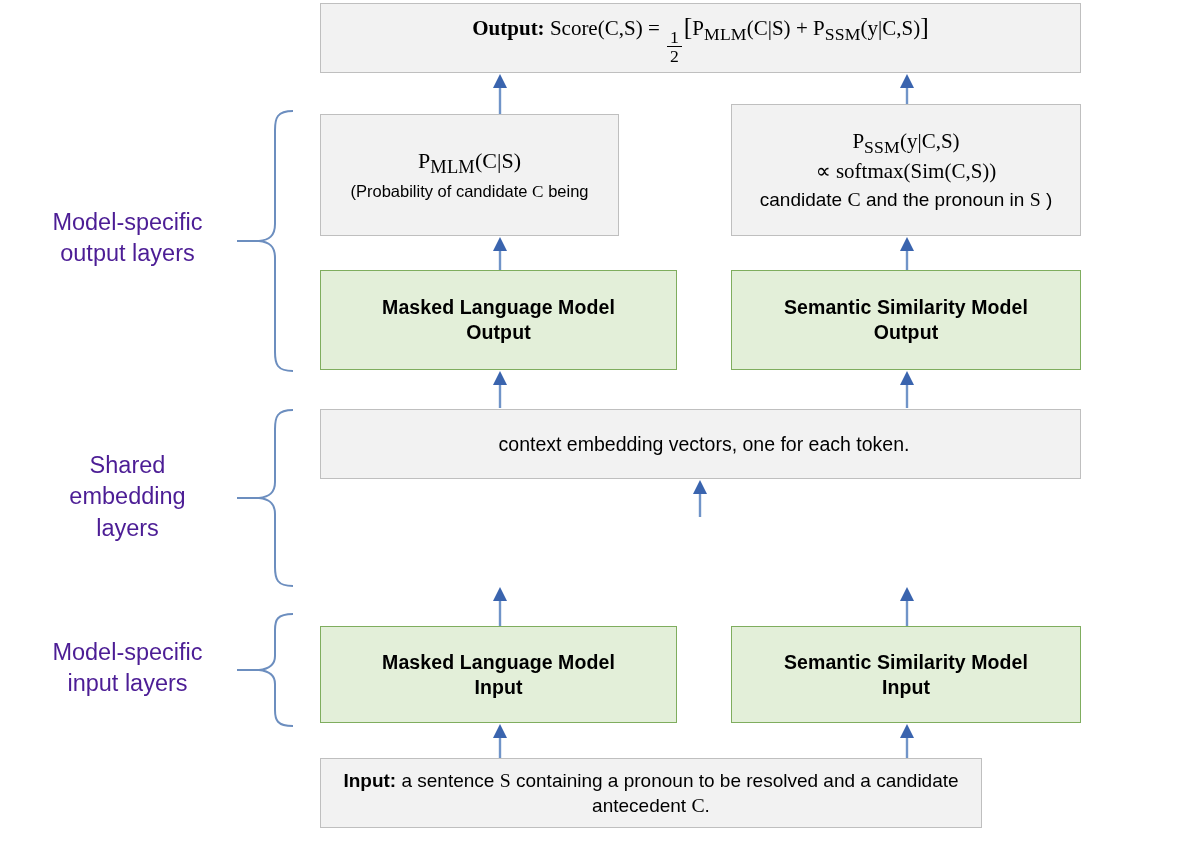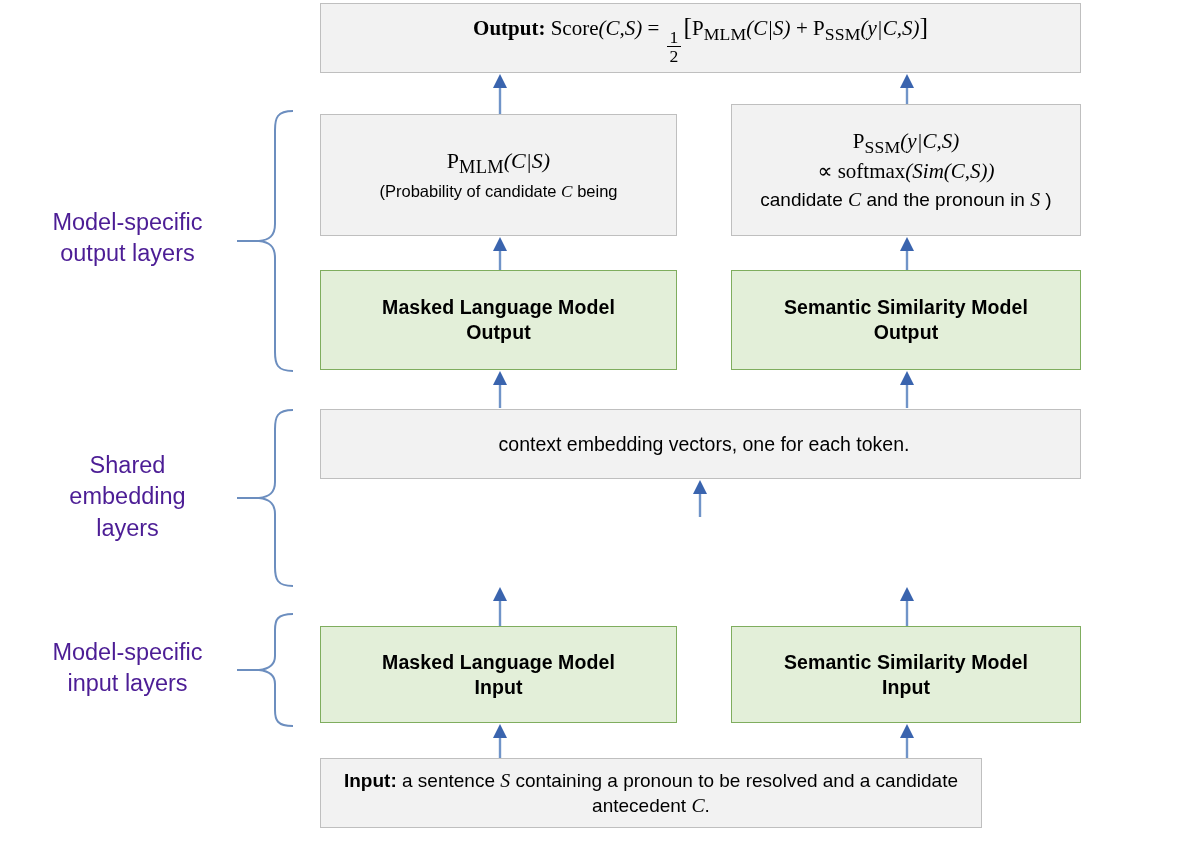--- a/index.html
+++ b/index.html
@@ -36,21 +36,21 @@
   .box-blue{
     background:#D9E2F3;
     border:1.5px solid #4472C4;
     font-weight:bold;
     font-size:19.5px;
   }
   .inner{padding:0 10px;}
 
   
   .serif{font-family:"Liberation Serif", serif;}
-  .it{font-style:italic;}
+  .it{}
   .sub{font-size:.68em;vertical-align:-0.28em;letter-spacing:.2px;}
   .sc{font-size:.84em;}
   .frac{
     display:inline-flex;flex-direction:column;
     vertical-align:-0.45em;
     text-align:center;
     line-height:1.02;
     font-size:.84em;
     margin:0 2px;
   }
@@ -92,21 +92,21 @@
         <polygon points="9,1 2,15 16,15" fill="#3A64AE"></polygon>
       </svg>
   </div>
   <div class="arrow" style="left:898px;top:73px;">
     <svg width="18" height="42" viewBox="0 0 18 42">
         <line x1="9" y1="42" x2="9" y2="12" stroke="#7094C8" stroke-width="2.4"></line>
         <polygon points="9,1 2,15 16,15" fill="#3A64AE"></polygon>
       </svg>
   </div>
 
-  <div class="box box-gray" style="left:320px;top:114px;width:357px;height:122px;flex-direction:column;">
+  <div class="box box-gray" style="left:320px;top:114px;width:299px;height:122px;flex-direction:column;">
     <div style="font-size:22px;margin-bottom:2px;">
       <span class="serif">P</span><span class="serif sub sc">MLM</span><span class="serif it">(C|S)</span>
     </div>
     <div style="font-size:16.5px;">(Probability of candidate <span class="serif it" style="font-size:1.04em;">C</span> being</div>
   </div>
 
   <div class="box box-gray" style="left:731px;top:104px;width:350px;height:132px;flex-direction:column;">
     <div style="font-size:21px;">
       <span class="serif">P</span><span class="serif sub sc">SSM</span><span class="serif it">(y|C,S)</span>
     </div>

